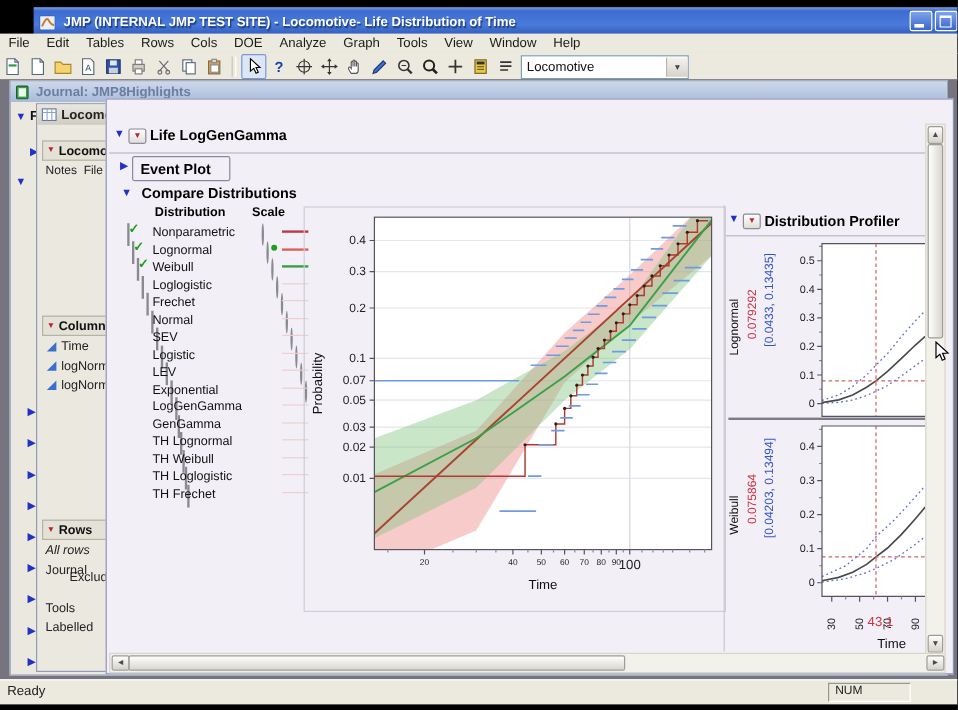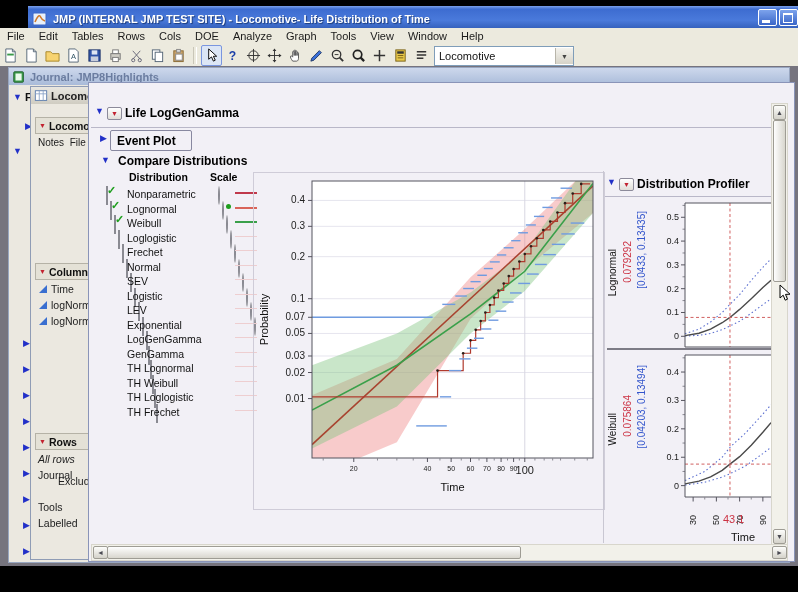--- a/index.html
+++ b/index.html
@@ -606,13 +606,17 @@
         <div class="abs sb-thumb h" style="left:15px;top:1px;width:412px;height:11px"></div>
         <div class="abs sb-btn" style="left:680px;top:1px;width:13px;height:11px">►</div>
       </div>
     </div>
 
     <svg class="abs" style="left:778px;top:218px" width="16" height="18" viewBox="0 0 16 18">
       <path d="M2 1l0 13 3.2-2.8 2 5 2.3-1-2-4.8 4.5-.2z" fill="#fff" stroke="#000"></path>
     </svg>
   </div>
 
+  <div class="abs statusbar">
+    <span class="abs" style="left:6px;top:3px">Ready</span>
+    <span class="abs sunken" style="left:690px;top:2px;width:62px;height:14px;padding-left:5px;font-size:10px">NUM</span>
+  </div>
 </div>
 
 </body></html>

